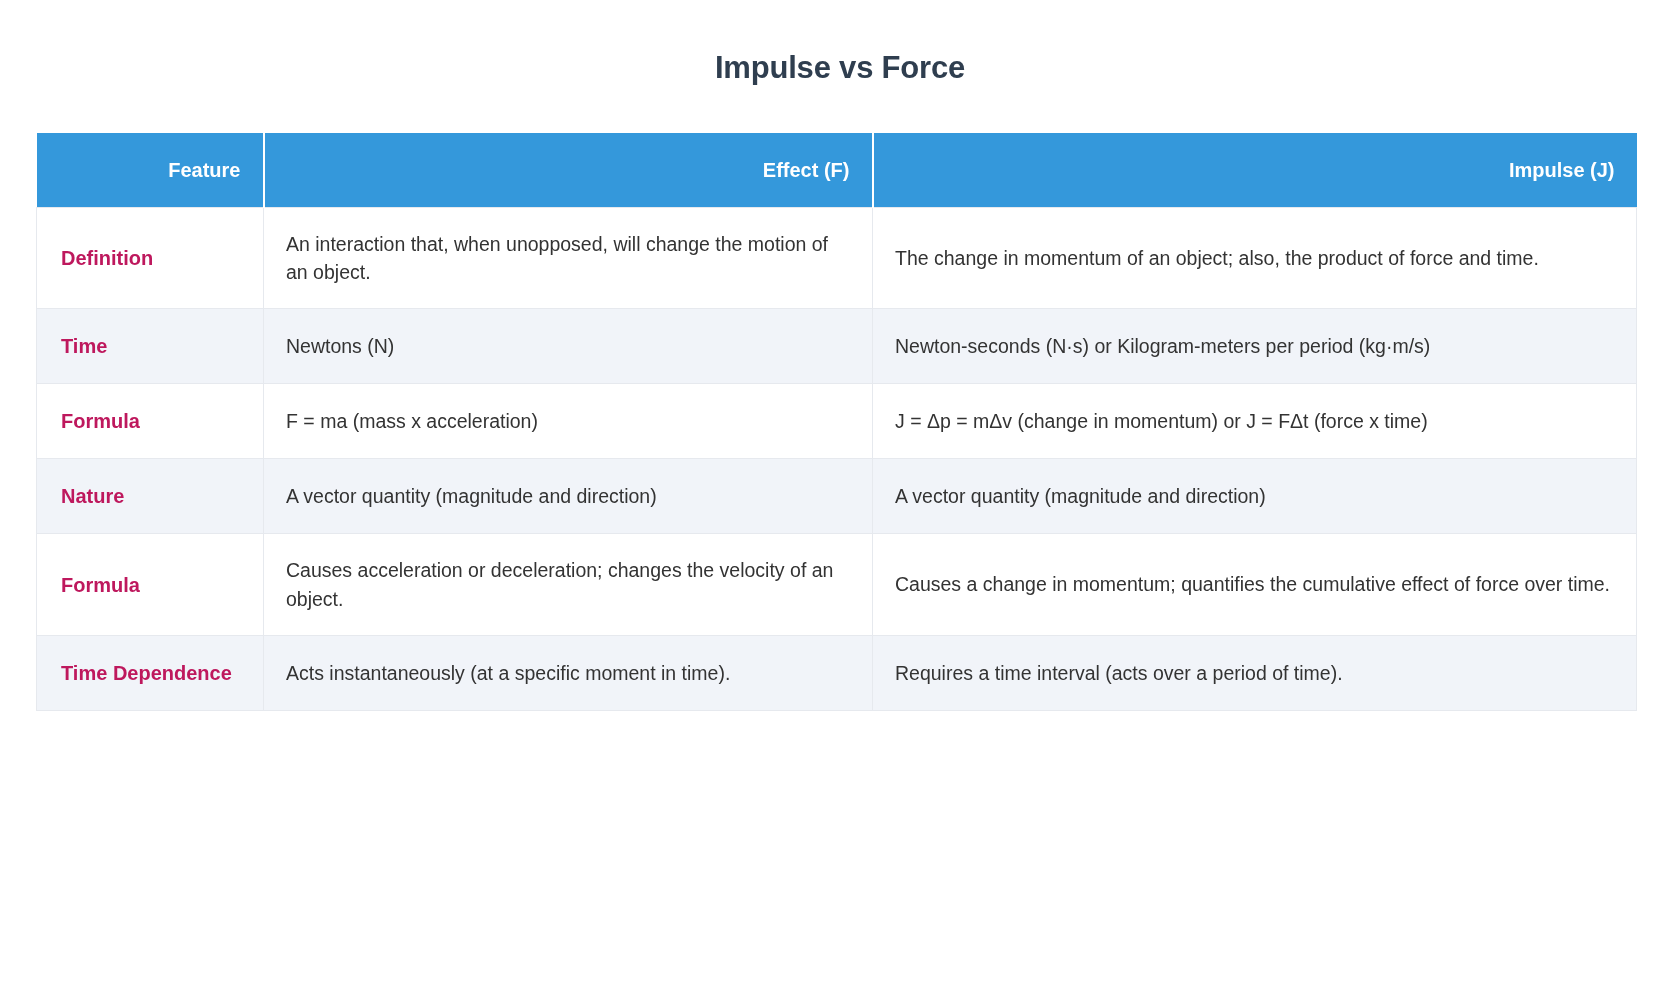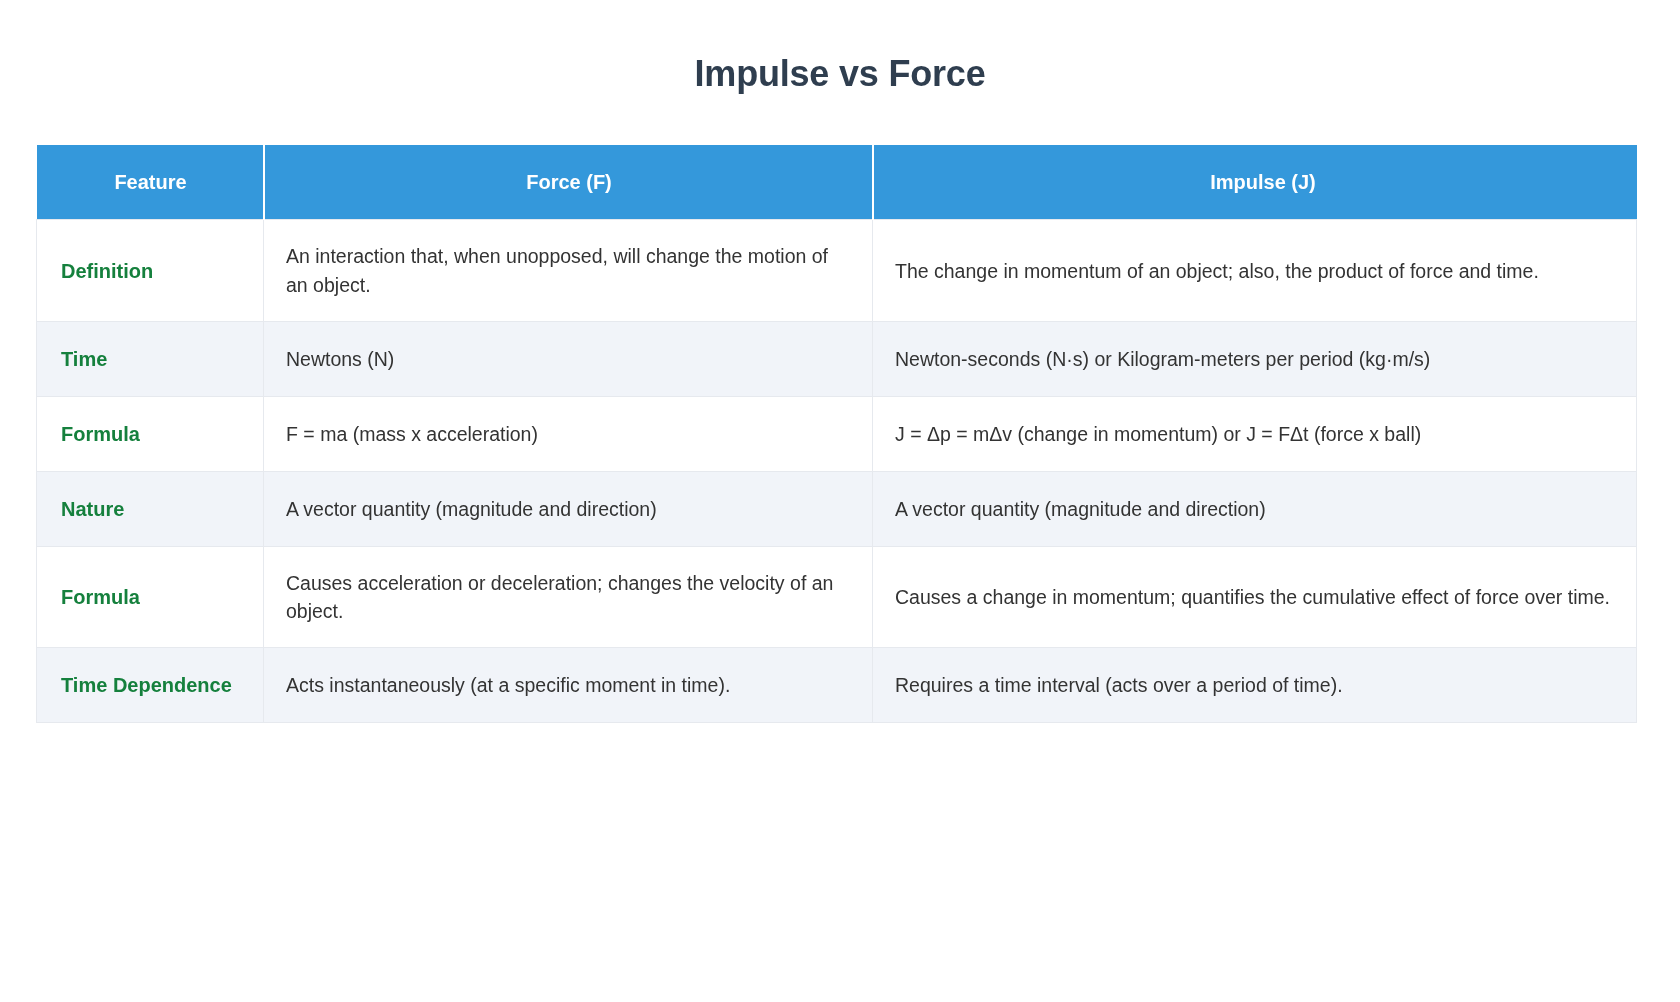--- a/index.html
+++ b/index.html
@@ -15,21 +15,21 @@
   }
   .page {
     width: 1680px;
     height: 1002px;
     box-sizing: border-box;
     padding: 0;
     position: relative;
   }
   .page-title {
     text-align: center;
-    font-size: 36px;
+    font-size: 31px;
     font-weight: bold;
     color: #2f3e4f;
     letter-spacing: -0.2px;
     padding-top: 28px;
     padding-bottom: 26px;
     line-height: 1.2;
   }
   .table-wrap {
     margin: 0 36px 0 36px;
     width: 1600px;
@@ -43,21 +43,21 @@
   }
   table.cmp col.c-feature { width: 227px; }
   table.cmp col.c-force   { width: 609px; }
   table.cmp col.c-impulse { width: 764px; }
 
   table.cmp thead th {
     background: #3498db;
     color: #ffffff;
     font-size: 20px;
     font-weight: bold;
-    text-align: center;
+    text-align: right;
     vertical-align: middle;
     padding: 24px 22px 24px 24px;
     height: 66px;
     box-sizing: border-box;
     border-right: 2px solid #ffffff;
     border-bottom: none;
     line-height: 1.3;
   }
   table.cmp thead th:last-child { border-right: none; padding-left: 38px; }
 
@@ -69,21 +69,21 @@
     padding: 22px 24px 22px 22px;
     border: 1px solid #e6e9ee;
     border-left: none;
     border-right: 1px solid #e6e9ee;
     box-sizing: border-box;
     word-wrap: break-word;
   }
   table.cmp tbody td:first-child {
     border-left: 1px solid #e6e9ee;
     font-weight: bold;
-    color: #15803d;
+    color: #be185d;
     font-size: 20px;
     padding-left: 24px;
   }
   table.cmp tbody td:last-child {
     border-right: 1px solid #e6e9ee;
   }
   table.cmp tbody tr.alt td {
     background: #f1f4f9;
   }
   table.cmp tbody tr td.feature-cell {
@@ -100,42 +100,42 @@
   <div class="table-wrap">
     <table class="cmp">
       <colgroup>
         <col class="c-feature">
         <col class="c-force">
         <col class="c-impulse">
       </colgroup>
       <thead>
         <tr>
           <th>Feature</th>
-          <th>Force (F)</th>
+          <th>Effect (F)</th>
           <th>Impulse (J)</th>
         </tr>
       </thead>
       <tbody>
 
         <tr>
           <td class="feature-cell">Definition</td>
           <td>An interaction that, when unopposed, will change the motion of an object.</td>
           <td>The change in momentum of an object; also, the product of force and time.</td>
         </tr>
 
         <tr class="alt">
           <td class="feature-cell">Time</td>
           <td>Newtons (N)</td>
           <td>Newton-seconds (N·s) or Kilogram-meters per period (kg·m/s)</td>
         </tr>
 
         <tr>
           <td class="feature-cell">Formula</td>
           <td>F = ma (mass x acceleration)</td>
-          <td>J = Δp = mΔv (change in momentum) or J = FΔt (force x ball)</td>
+          <td>J = Δp = mΔv (change in momentum) or J = FΔt (force x time)</td>
         </tr>
 
         <tr class="alt">
           <td class="feature-cell">Nature</td>
           <td>A vector quantity (magnitude and direction)</td>
           <td>A vector quantity (magnitude and direction)</td>
         </tr>
 
         <tr>
           <td class="feature-cell">Formula</td>

